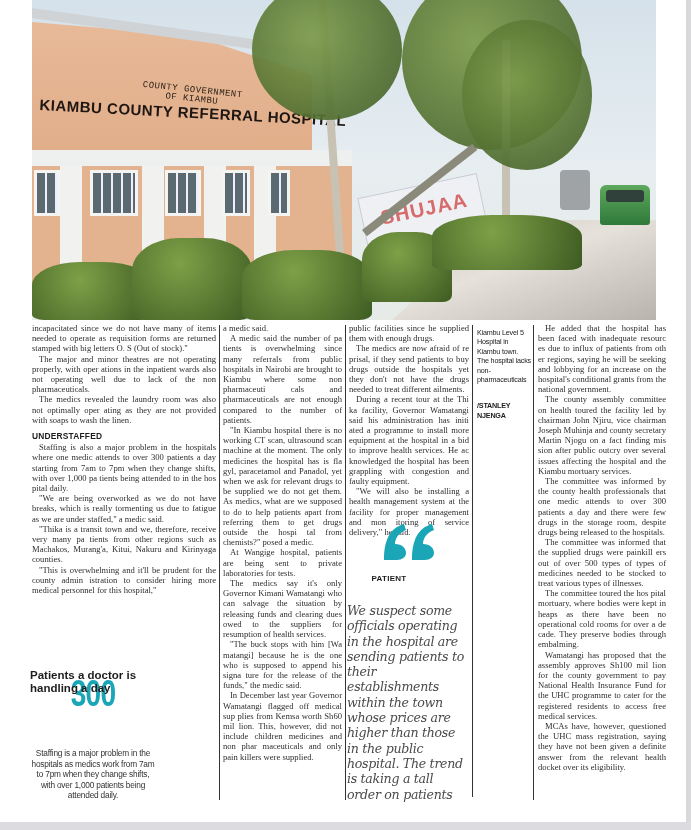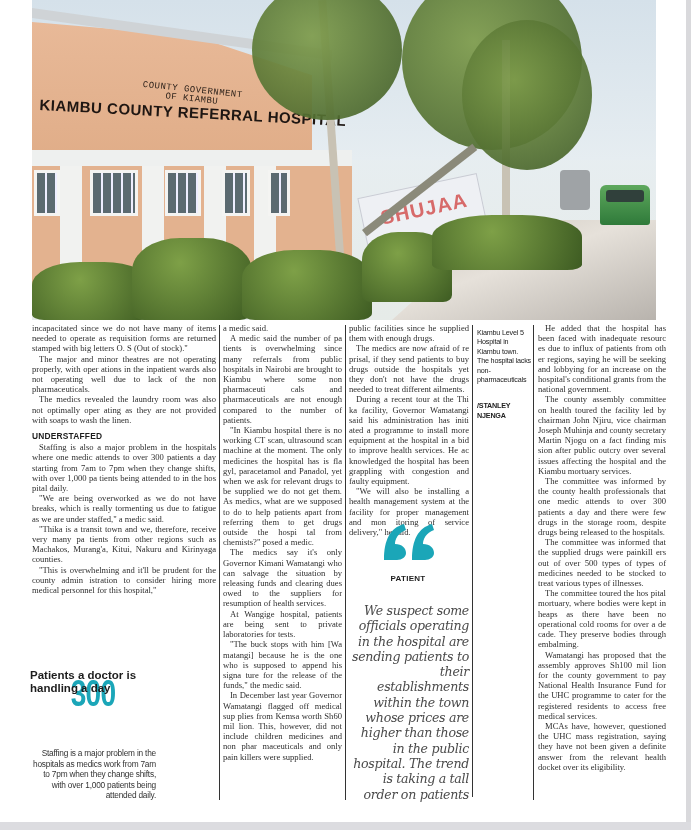--- a/index.html
+++ b/index.html
@@ -55,27 +55,27 @@
   .col p.noindent { text-indent:0; }
   .col h4 { margin:6px 0 1px 0; font-family:"Liberation Sans", sans-serif; font-weight:700; font-size:8.4px;
     color:#1c1c1c; letter-spacing:0.2px; }
   .divider { position:absolute; width:1px; background:#333; }
 
   .stat-number { position:absolute; left:30px; top:676px; width:126px; text-align:center;
     font-family:"Liberation Sans", sans-serif; font-weight:700; font-size:36px; line-height:36px; color:#1ba6b8;
     letter-spacing:-1px; transform:scaleX(0.78); }
   .stat-title { position:absolute; left:30px; top:669px; width:126px; text-align:left;
     font-family:"Liberation Sans", sans-serif; font-weight:700; font-size:11.5px; line-height:13px; color:#1d1d1d; }
-  .stat-body { position:absolute; left:30px; top:748px; width:126px; text-align:right;
+  .stat-body { position:absolute; left:30px; top:748px; width:126px; text-align:center;
     font-family:"Liberation Sans", sans-serif; font-size:8.3px; line-height:10.6px; color:#333; letter-spacing:-0.2px; }
 
   .quote-mark { position:absolute; left:380px; top:522px; width:60px; height:40px; }
-  .quote-label { position:absolute; left:347px; top:574px; width:122px; text-align:center;
+  .quote-label { position:absolute; left:328px; top:574px; width:122px; text-align:center;
     font-family:"Liberation Sans", sans-serif; font-weight:700; font-size:8px; color:#1d1d1d; letter-spacing:0.3px; }
-  .quote-text { position:absolute; left:347px; top:603px; width:122px; text-align:right;
+  .quote-text { position:absolute; left:347px; top:603px; width:122px; text-align:left;
     font-family:"DejaVu Serif", serif; font-style:italic; font-size:12.6px; line-height:15.3px; color:#4a4a4a;
     letter-spacing:-0.3px; }
 
   .caption { position:absolute; left:477px; top:328px; width:54px;
     font-family:"Liberation Sans", sans-serif; font-size:7.2px; line-height:9.4px; color:#222; letter-spacing:-0.2px; }
   .caption .credit { font-weight:700; display:block;margin-top:17px; }
 </style>
 </head>
 <body>
 
@@ -143,22 +143,22 @@
 </div>
 
 <div class="stat-number">300</div>
 <div class="stat-title">Patients a doctor is handling a day</div>
 <div class="stat-body">Staffing is a major problem in the hospitals as medics work from 7am to 7pm when they change shifts, with over 1,000 patients being attended daily.</div>
 
 <div class="col" style="left:223px;top:323px;width:119px;">
   <p class="noindent">a medic said.</p>
   <p>A medic said the number of pa tients is overwhelming since many referrals from public hospitals in Nairobi are brought to Kiambu where some non pharmaceuti cals and pharmaceuticals are not enough compared to the number of patients.</p>
   <p>"In Kiambu hospital there is no working CT scan, ultrasound scan machine at the moment. The only medicines the hospital has is fla gyl, paracetamol and Panadol, yet when we ask for relevant drugs to be supplied we do not get them. As medics, what are we supposed to do to help patients apart from referring them to get drugs outside the hospi tal from chemists?" posed a medic.</p>
+  <p>At Wangige hospital, patients are being sent to private laboratories for tests.</p>
   <p>The medics say it's only Governor Kimani Wamatangi who can salvage the situation by releasing funds and clearing dues owed to the suppliers for resumption of health services.</p>
-  <p>At Wangige hospital, patients are being sent to private laboratories for tests.</p>
   <p>"The buck stops with him [Wa matangi] because he  is the one who is supposed to append  his signa ture for the release of the funds," the medic said.</p>
   <p>In December last year Governor Wamatangi flagged off medical sup plies from Kemsa worth Sh60 mil lion. This, however, did not include children medicines and non phar maceuticals and only pain killers were supplied.</p>
 
 </div>
 
 <div class="col" style="left:349px;top:323px;width:120px;">
   <p class="noindent">public facilities  since he supplied them with enough drugs.</p>
   <p>The medics are now afraid of re prisal, if they send patients to buy drugs outside the hospitals yet they don't not have the drugs needed to treat different ailments.</p>
   <p>During a recent tour at the Thi ka facility, Governor Wamatangi said his administration has initi ated a programme to install more equipment at  the hospital in a bid to improve health services. He ac knowledged the hospital has been grappling with congestion and faulty equipment.</p>
   <p>"We will also be installing a health management system at the facility for proper management and mon itoring of service delivery," he said.</p>

